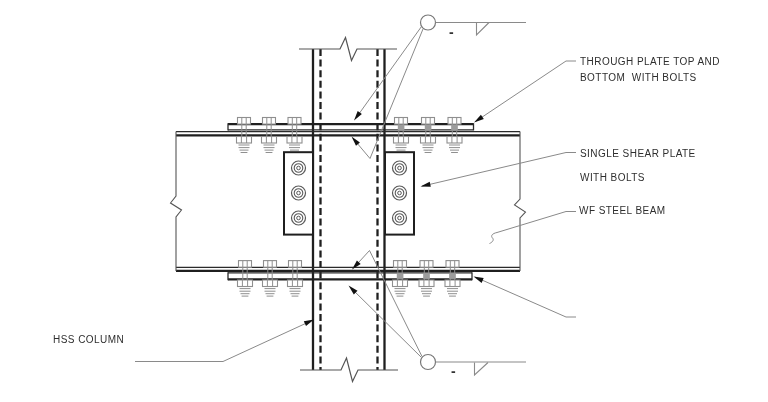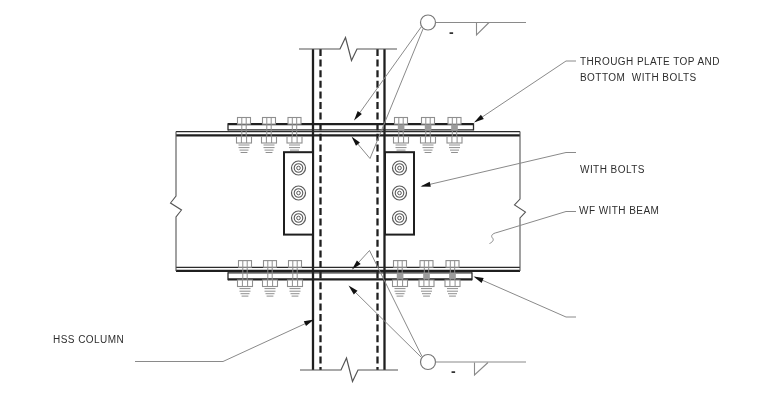--- a/index.html
+++ b/index.html
@@ -183,18 +183,19 @@
       <polygon class="arrow" points="473.5,276.5 483.7,278.1 481.6,282.9"></polygon>
     </g>
     <g>
       <polyline class="ln-leader" stroke-width="1" points="135,361.5 223,361.5 305.5,323.5"></polyline>
       <polygon class="arrow" points="314,319.5 306,326.1 303.8,321.3"></polygon>
     </g>
   </svg>
 
   <span class="lbl" style="left:580px;top:71.5px">BOTTOM  WITH BOLTS</span>
   <span class="lbl" style="left:580px;top:55.5px">THROUGH PLATE TOP AND</span>
-  <span class="lbl" style="left:580px;top:164px">WITH BOLTS</span>
-  <span class="lbl" style="left:579px;top:205px">WF WITH BEAM</span>
+  <span class="lbl" style="left:580px;top:147.5px">SINGLE SHEAR PLATE</span>
+  <span class="lbl" style="left:580px;top:172px">WITH BOLTS</span>
+  <span class="lbl" style="left:579px;top:205px">WF STEEL BEAM</span>
   <span class="lbl" style="left:53px;top:334px">HSS COLUMN</span>
   <span class="dash-mark" style="left:449px;top:25.5px">-</span>
   <span class="dash-mark" style="left:451px;top:364.5px">-</span>
 </div>
 
 </body></html>

